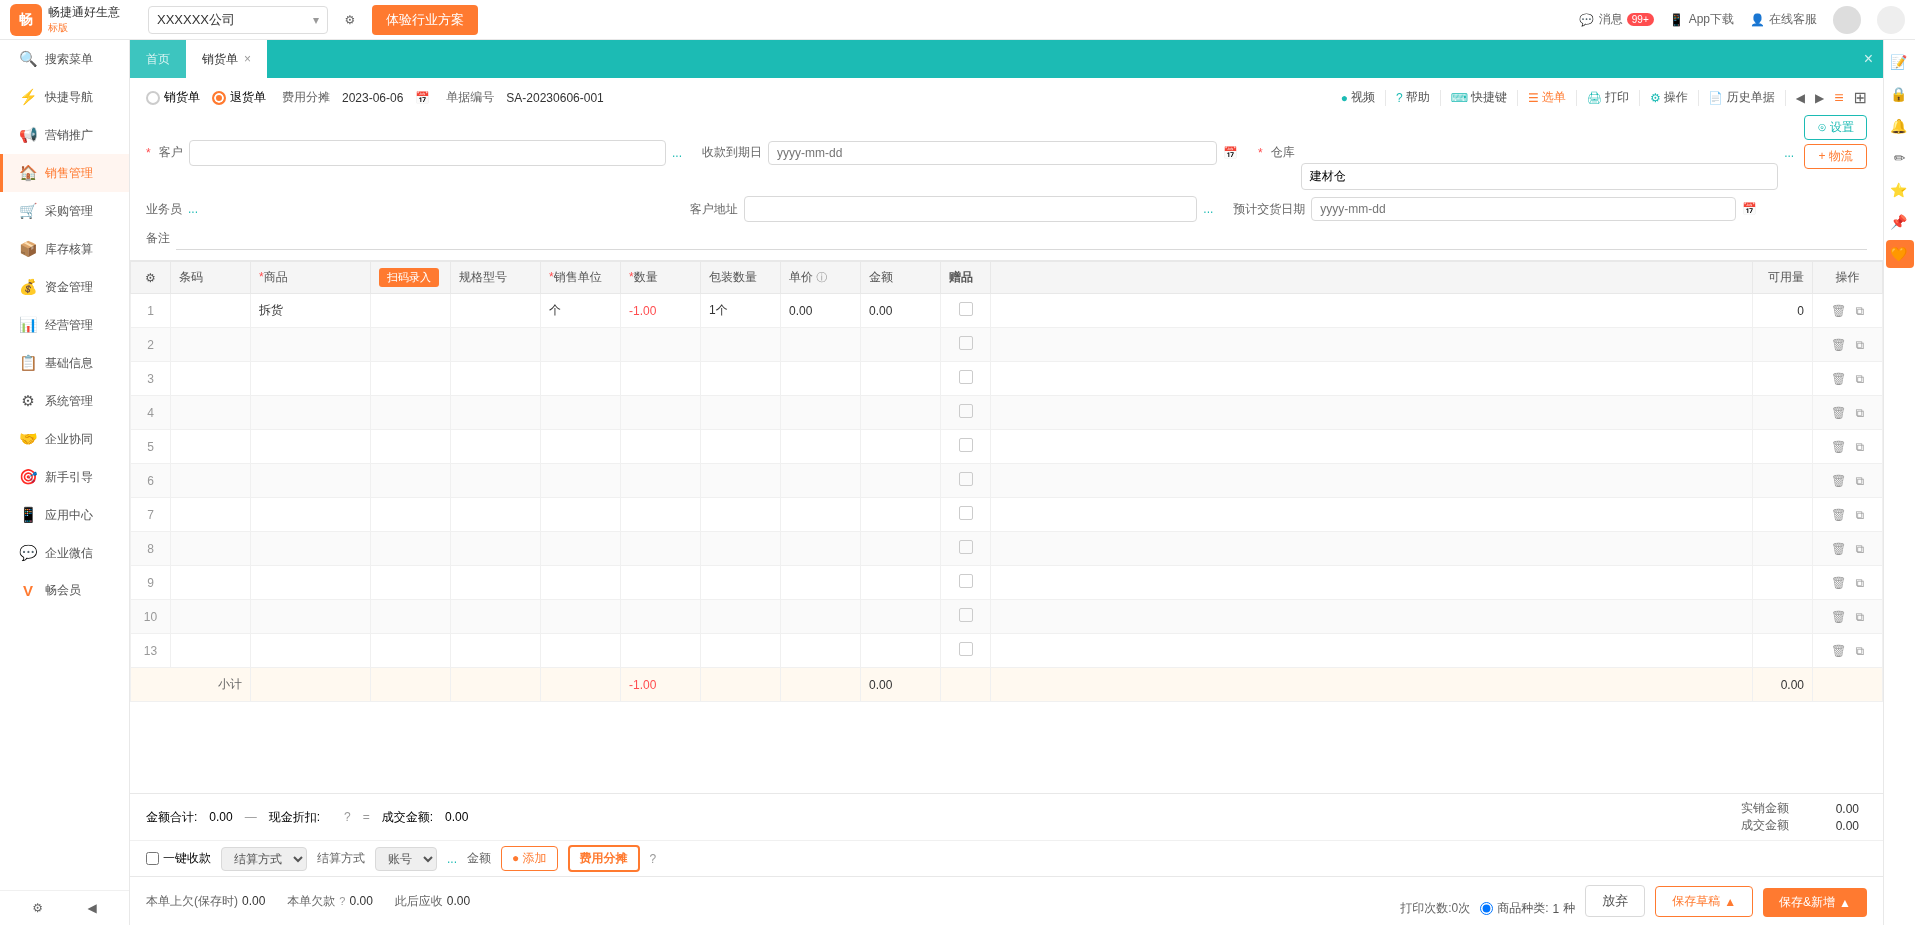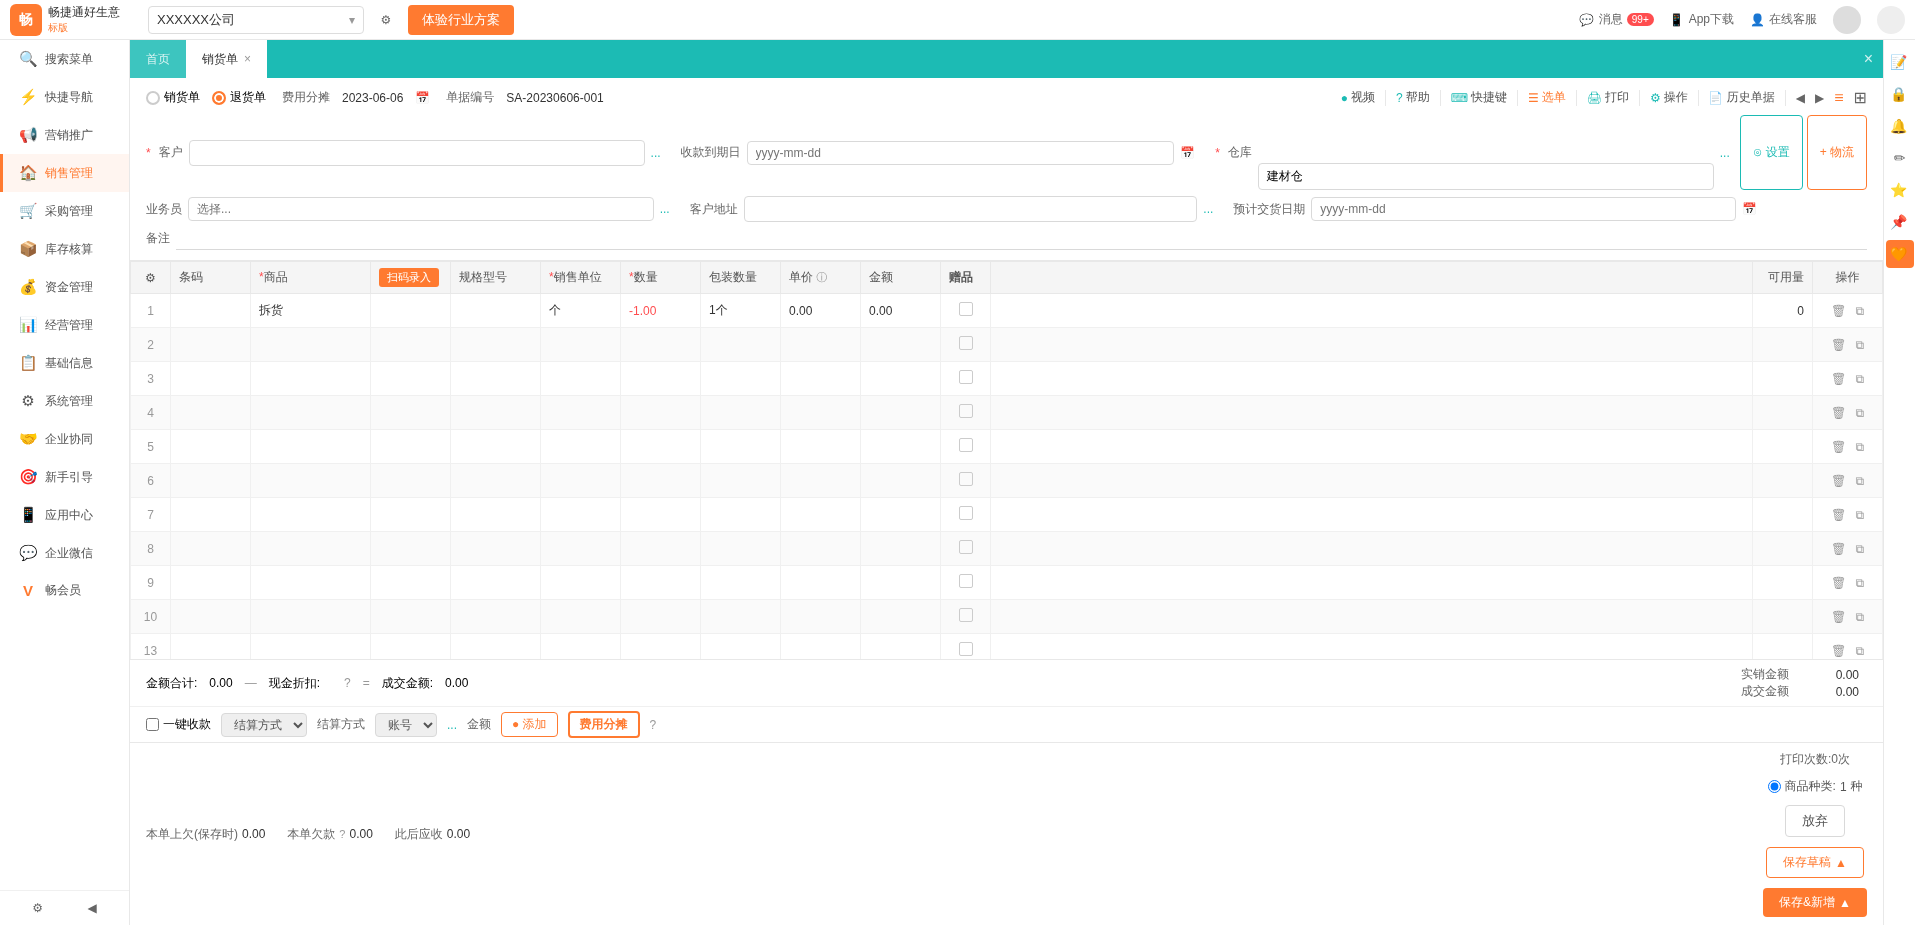--- a/index.html
+++ b/index.html
@@ -9,21 +9,21 @@
     .top-bar {
       display: flex; align-items: center; height: 40px;
       background: #fff; border-bottom: 1px solid #e8e8e8;
       padding: 0 10px; gap: 8px;
     }
     .logo-area { display: flex; align-items: center; gap: 6px; width: 130px; }
     .logo-icon { width: 32px; height: 32px; background: #ff7a30; border-radius: 6px; display: flex; align-items: center; justify-content: center; }
     .logo-text { font-size: 11px; color: #333; line-height: 1.3; }
     .company-selector {
       display: flex; align-items: center; border: 1px solid #ddd; border-radius: 4px;
-      padding: 4px 8px; width: 216px; cursor: pointer; background: #fff;
+      padding: 4px 8px; width: 180px; cursor: pointer; background: #fff;
     }
     .company-name { flex: 1; font-size: 13px; color: #333; }
     .settings-icon { width: 28px; height: 28px; display: flex; align-items: center; justify-content: center; cursor: pointer; color: #666; }
     .trial-btn {
       background: #ff7a30; color: #fff; border: none; border-radius: 4px;
       padding: 6px 14px; cursor: pointer; font-size: 13px;
     }
     .top-right { margin-left: auto; display: flex; align-items: center; gap: 16px; }
     .top-right-item { display: flex; align-items: center; gap: 4px; cursor: pointer; color: #666; font-size: 12px; }
     .badge { background: #ff4d4f; color: #fff; border-radius: 8px; padding: 1px 5px; font-size: 10px; }
@@ -127,21 +127,21 @@
     .active-fee-btn { background: #fff; border: 2px solid #ff7a30; color: #ff7a30; border-radius: 4px; padding: 3px 10px; cursor: pointer; font-size: 12px; font-weight: bold; }
 
     
     .bottom-bar {
       display: flex; align-items: center; padding: 8px 16px;
       background: #fff; border-top: 1px solid #e8e8e8; gap: 22px;
     }
     .bottom-stat { display: flex; align-items: center; gap: 4px; color: #555; }
     .bottom-stat-label { color: #666; }
     .bottom-stat-val { color: #333; font-weight: 500; }
-    .bottom-right { margin-left: auto; display: flex; align-items: center; gap: 10px; flex-direction: column; }
+    .bottom-right { margin-left: auto; display: flex; align-items: flex-end; gap: 10px; }
     .print-info { color: #666; }
     .product-type { display: flex; align-items: center; gap: 4px; color: #555; }
     .discard-btn {
       background: #fff; border: 1px solid #d9d9d9; color: #555;
       border-radius: 4px; padding: 6px 16px; cursor: pointer; font-size: 13px;
     }
     .save-draft-btn {
       background: #fff; border: 1px solid #ff7a30; color: #ff7a30;
       border-radius: 4px; padding: 6px 16px; cursor: pointer; font-size: 13px;
       display: flex; align-items: center; gap: 4px;
@@ -376,31 +376,30 @@
 
         <div style="flex:1;display:flex;align-items:center;gap:6px;margin-left:20px;">
           <span class="required">*</span>
           <span class="field-label">仓库</span>
           <div style="flex:1;border:1px solid #d9d9d9;border-radius:4px;padding:4px 8px;margin-top:48px;">
             <span>建材仓</span>
           </div>
           <span style="color:#1cbbb4;cursor:pointer;">...</span>
         </div>
 
-        <div style="display:flex;gap:4px;margin-left:10px;">
+        <div style="display:flex;flex-direction:column;gap:4px;margin-left:10px;">
           <button class="set-btn">⊙ 设置</button>
           <button class="logistics-btn">+ 物流</button>
         </div>
       </div>
 
       <div style="display:flex;gap:0;margin-bottom:4px;">
 
         <div style="flex:1;display:flex;align-items:center;gap:6px;">
           <span class="field-label">业务员</span>
-          <input class="field-input" type="text" style="flex: 1 1 0%;" placeholder="选择...">
           <span style="color:#1cbbb4;cursor:pointer;">...</span>
         </div>
 
         <div style="flex:1;display:flex;align-items:center;gap:6px;margin-left:20px;">
           <span class="field-label">客户地址</span>
           <div style="flex:1;border:1px solid #d9d9d9;border-radius:4px;padding:4px 8px;min-height:26px;"></div>
           <span style="color:#1cbbb4;cursor:pointer;">...</span>
         </div>
 
         <div style="flex:1;display:flex;align-items:center;gap:6px;margin-left:20px;">

